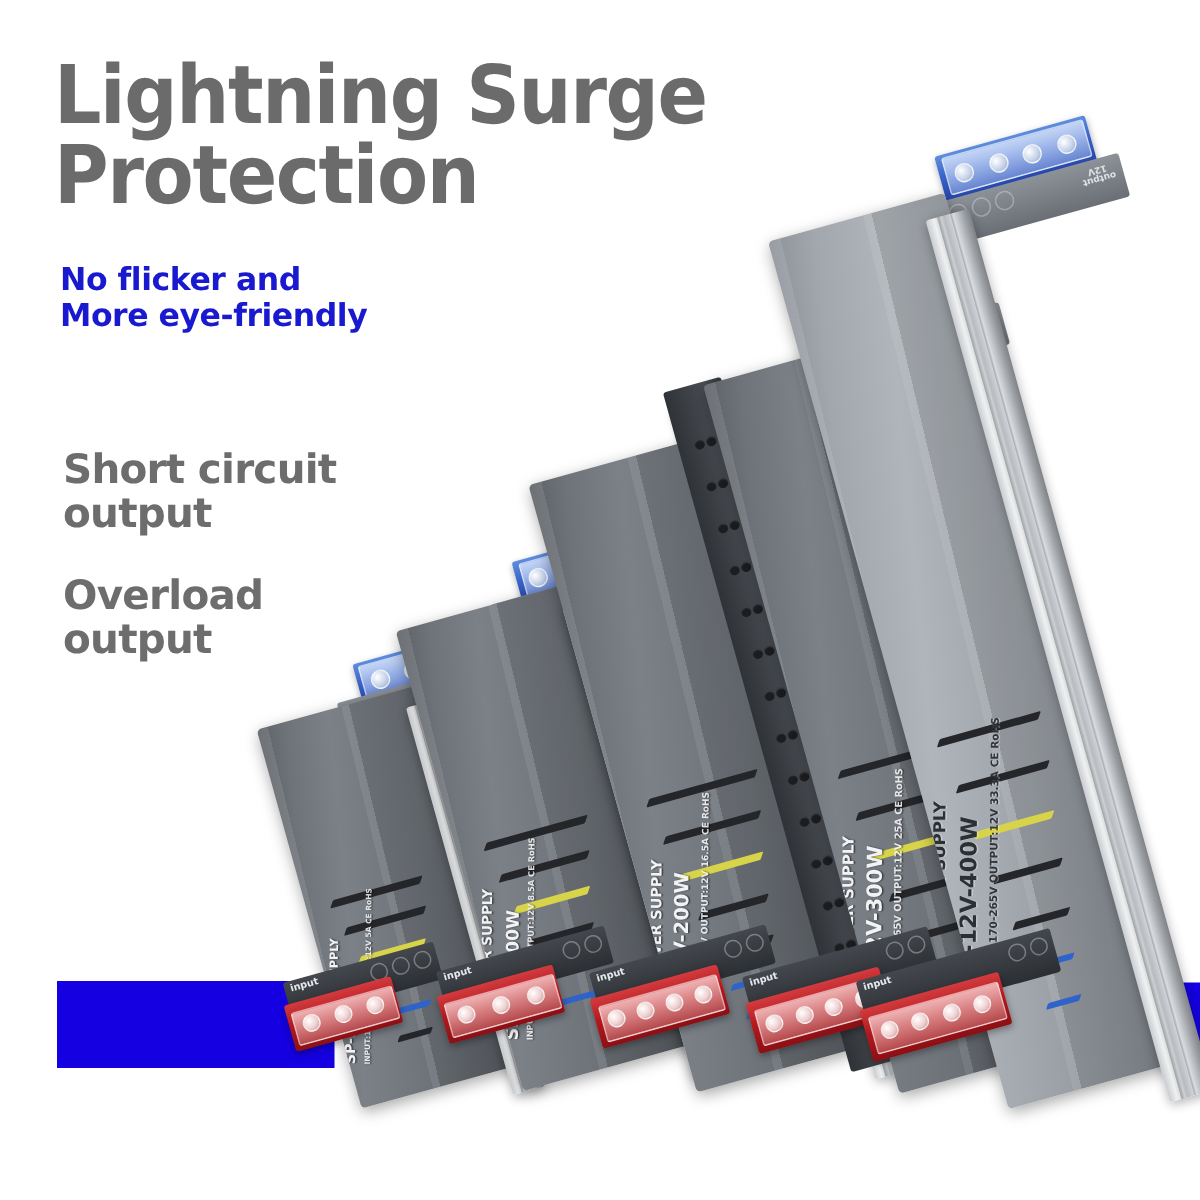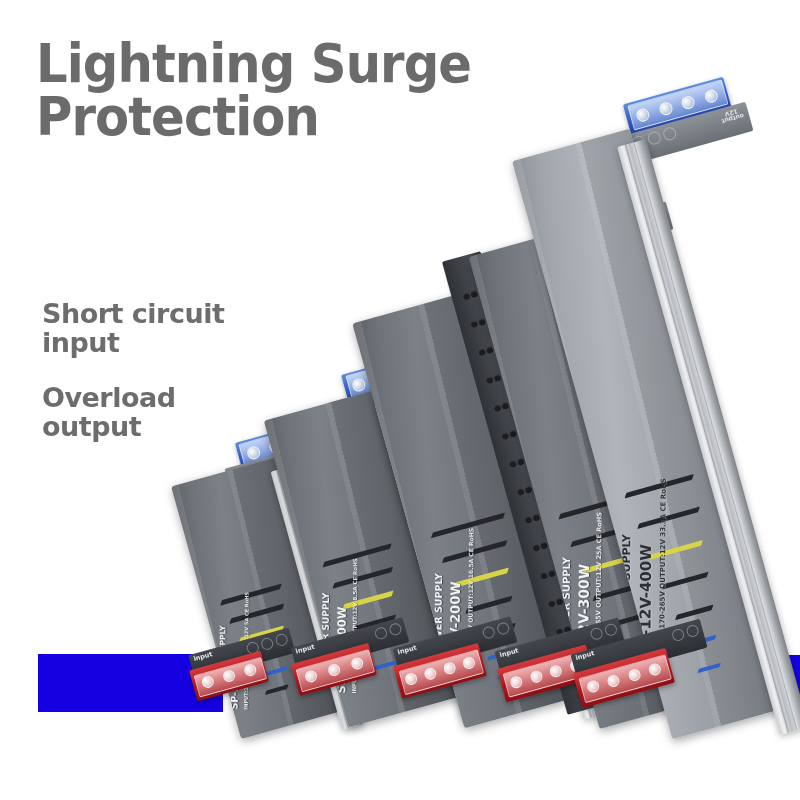--- a/index.html
+++ b/index.html
@@ -144,24 +144,26 @@
   .capb .rings u{display:block;width:10px;height:10px;border-radius:50%;
     border:1px solid rgba(255,255,255,.32);text-decoration:none;}
 </style>
 </head>
 <body>
 
 <div id="stage">
 
   <div class="headline">Lightning Surge
 Protection</div>
+  <div class="subhead">No flicker and
+More eye-friendly</div>
 
   <div class="features">
     <div class="feature">Short circuit
-input</div>
+output</div>
     <div class="feature">Overload
 output</div>
   </div>
 
   <div class="bar-left"></div>
   <div class="bar-right"></div>
 
   <div class="psu" id="u60" style="left:196px;top:430px;width:210px;height:360px;">
 
     <div class="term-out" style="left:42px;top:2px;width:78px;height:34px;transform:rotate(-15.5deg);">

